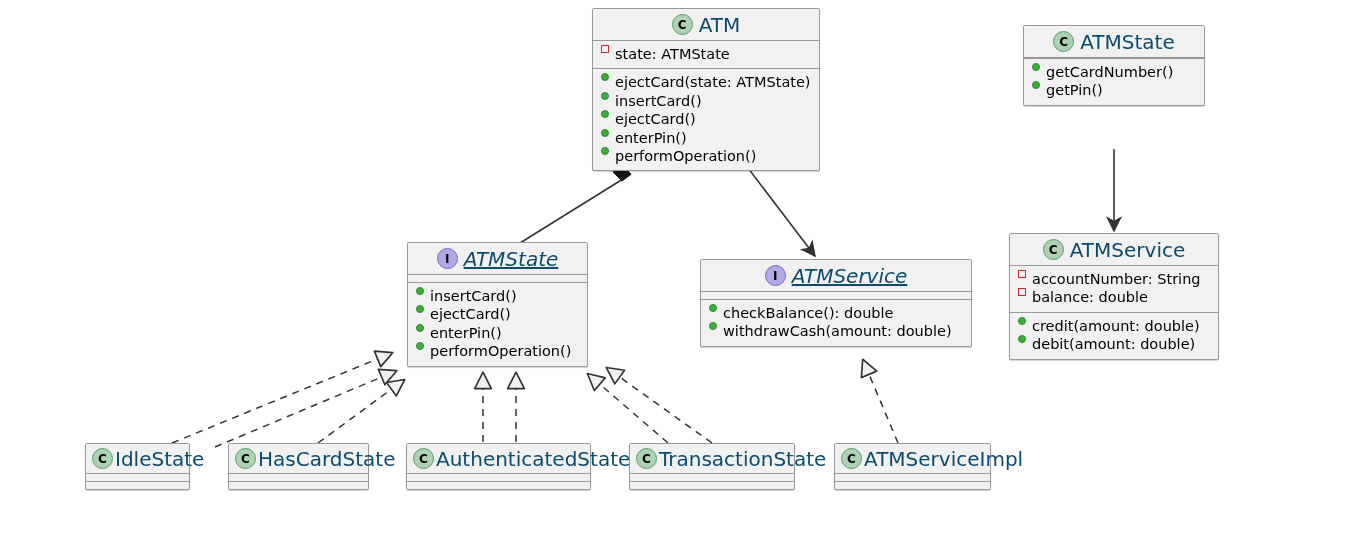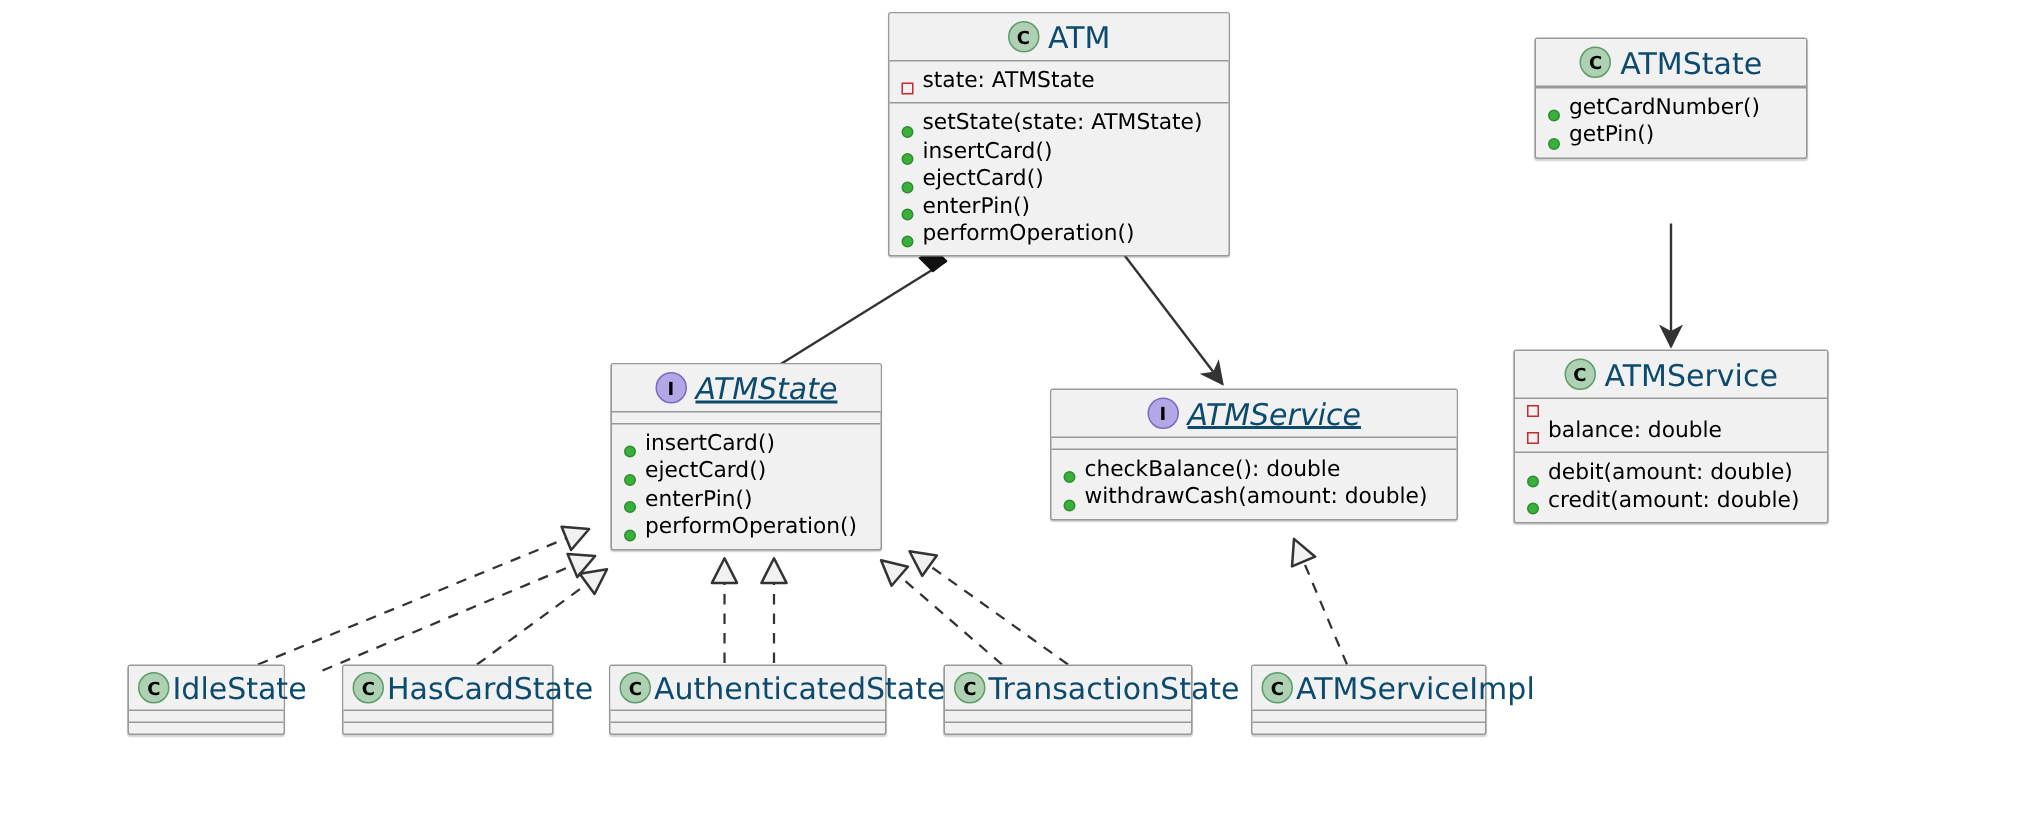--- a/index.html
+++ b/index.html
@@ -79,21 +79,21 @@
   }
   .compartment {
     padding: 4px 8px 5px 8px;
   }
   .compartment.empty {
     padding: 0;
     height: 7px;
   }
   .member {
     display: flex;
-    align-items: flex-end;
+    align-items: flex-start;
     gap: 6px;
     font-size: 14.5px;
     line-height: 18.4px;
     color: #000000;
     white-space: nowrap;
   }
   .mark {
     flex: 0 0 auto;
     width: 8px;
     height: 8px;
@@ -180,21 +180,21 @@
     <div class="compartment">
       <div class="member">
         <span class="mark private-field"></span>
         <span class="member-text">state: ATMState</span>
       </div>
     </div>
     <div class="divider"></div>
     <div class="compartment">
       <div class="member">
         <span class="mark public-method"></span>
-        <span class="member-text">setState(state: ATMState)</span>
+        <span class="member-text">ejectCard(state: ATMState)</span>
       </div>
       <div class="member">
         <span class="mark public-method"></span>
         <span class="member-text">insertCard()</span>
       </div>
       <div class="member">
         <span class="mark public-method"></span>
         <span class="member-text">ejectCard()</span>
       </div>
       <div class="member">
@@ -229,35 +229,36 @@
 
   <div class="uml-node" style="left:1009px; top:233px; width:210px;">
     <div class="uml-header">
       <span class="badge class-badge">C</span>
       <span class="uml-title">ATMService</span>
     </div>
     <div class="divider"></div>
     <div class="compartment">
       <div class="member">
         <span class="mark private-field"></span>
+        <span class="member-text">accountNumber: String</span>
       </div>
       <div class="member">
         <span class="mark private-field"></span>
         <span class="member-text">balance: double</span>
       </div>
     </div>
     <div class="divider"></div>
     <div class="compartment">
       <div class="member">
         <span class="mark public-method"></span>
+        <span class="member-text">credit(amount: double)</span>
+      </div>
+      <div class="member">
+        <span class="mark public-method"></span>
         <span class="member-text">debit(amount: double)</span>
-      </div>
-      <div class="member">
-        <span class="mark public-method"></span>
-        <span class="member-text">credit(amount: double)</span>
       </div>
     </div>
   </div>
 
   <div class="uml-node" style="left:407px; top:242px; width:181px;">
     <div class="uml-header">
       <span class="badge iface-badge">I</span>
       <span class="uml-title italic">ATMState</span>
     </div>
     <div class="divider"></div>

